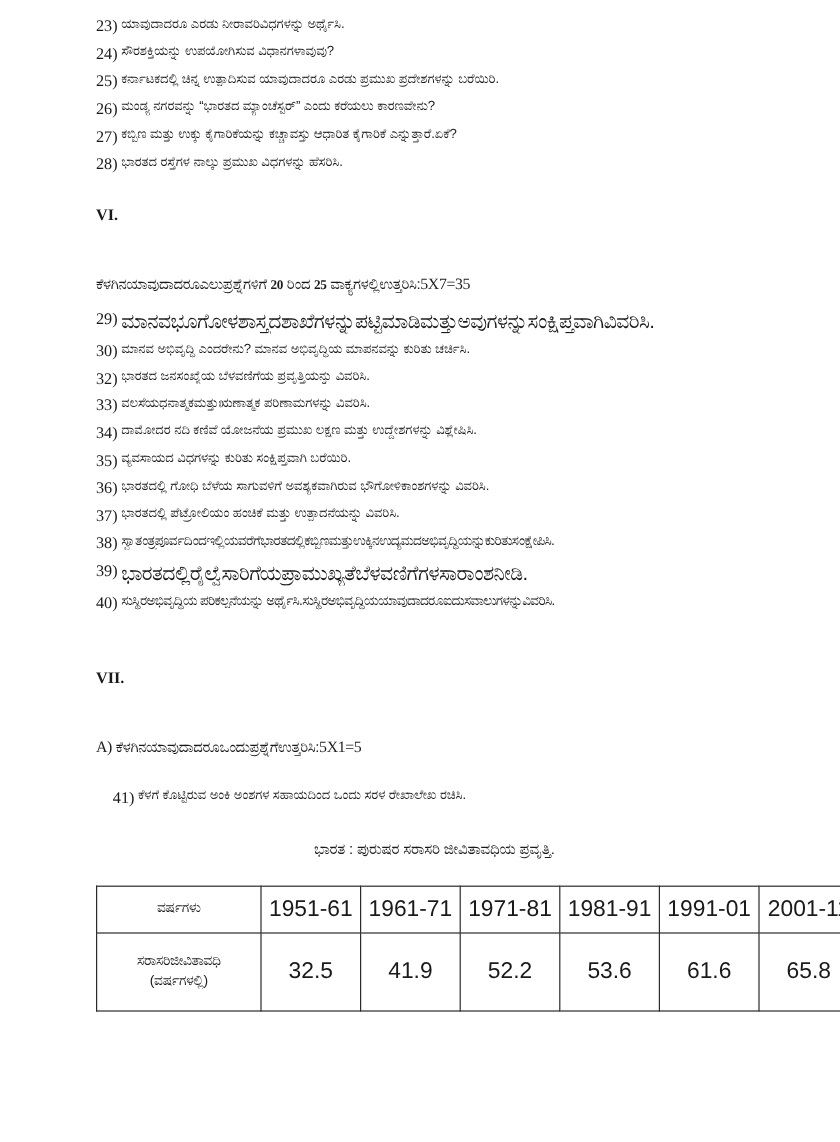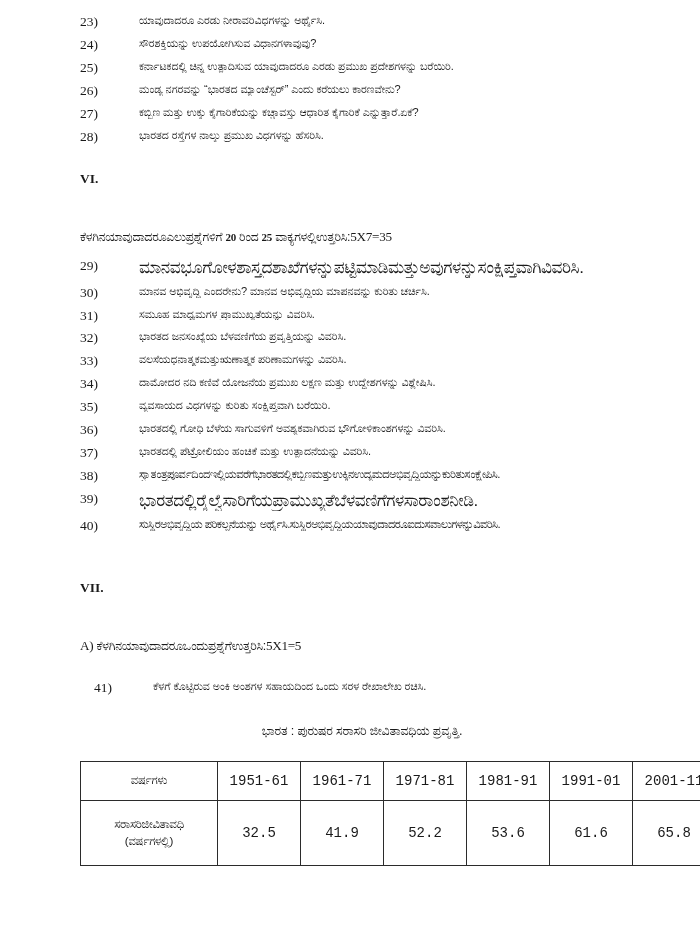--- a/index.html
+++ b/index.html
@@ -22,21 +22,20 @@
     padding: 14px 56px 0 80px;
     position: relative;
   }
 
   
   .q-row {
     display: flex;
     align-items: flex-start;
     margin: 0 0 7px 0;
     line-height: 1.18;
-    gap: 38px;
   }
   .q-num {
     flex: 0 0 auto;
     font-size: 13.5px;
     font-family: "Liberation Serif", serif;
     padding-right: 3px;
     white-space: nowrap;
   }
   .q-text {
     flex: 1 1 auto;
@@ -107,22 +106,22 @@
   .data-table {
     border-collapse: collapse;
     margin: 0 auto;
     width: 526px;
     table-layout: fixed;
   }
   .data-table td {
     border: 1px solid #2b2b2b;
     text-align: center;
     vertical-align: middle;
-    font-size: 14px;
-    font-family: Liberation Mono, monospace;
+    font-size: 19px;
+    font-family: Liberation Sans, sans-serif;
     padding: 6px 2px;
   }
   .data-table td.kn {
     font-family: "Liberation Sans", sans-serif;
     font-size: 11.6px;
     letter-spacing: -0.3px;
     line-height: 1.45;
   }
   .data-table tr.head-row td { height: 26px; }
   .data-table tr.data-row td { height: 52px; }
@@ -167,24 +166,20 @@
   </div>
 
   <div>
     <div class="q-row">
       <span class="q-num">29)</span>
       <span class="q-text tight">ಮಾನವಭೂಗೋಳಶಾಸ್ತ್ರದಶಾಖೆಗಳನ್ನುಪಟ್ಟಿಮಾಡಿಮತ್ತುಅವುಗಳನ್ನುಸಂಕ್ಷಿಪ್ತವಾಗಿವಿವರಿಸಿ.</span>
     </div>
     <div class="q-row">
       <span class="q-num">30)</span>
       <span class="q-text">ಮಾನವ ಅಭಿವೃದ್ಧಿ ಎಂದರೇನು? ಮಾನವ ಅಭಿವೃದ್ಧಿಯ ಮಾಪನವನ್ನು ಕುರಿತು ಚರ್ಚಿಸಿ.</span>
-    </div>
-    <div class="q-row">
-      <span class="q-num">31)</span>
-      <span class="q-text">ಸಮೂಹ ಮಾಧ್ಯಮಗಳ ಪ್ರಾಮುಖ್ಯತೆಯನ್ನು ವಿವರಿಸಿ.</span>
     </div>
     <div class="q-row">
       <span class="q-num">32)</span>
       <span class="q-text">ಭಾರತದ ಜನಸಂಖ್ಯೆಯ ಬೆಳವಣಿಗೆಯ ಪ್ರವೃತ್ತಿಯನ್ನು ವಿವರಿಸಿ.</span>
     </div>
     <div class="q-row">
       <span class="q-num">33)</span>
       <span class="q-text">ವಲಸೆಯಧನಾತ್ಮಕಮತ್ತುಋಣಾತ್ಮಕ ಪರಿಣಾಮಗಳನ್ನು ವಿವರಿಸಿ.</span>
     </div>
     <div class="q-row">

